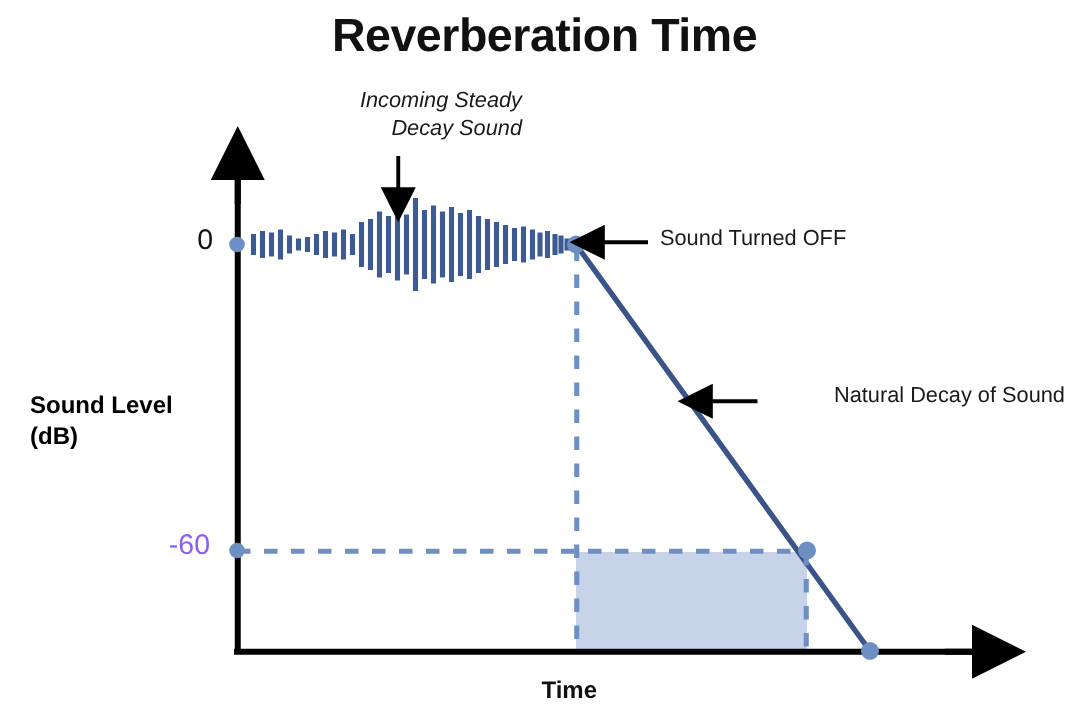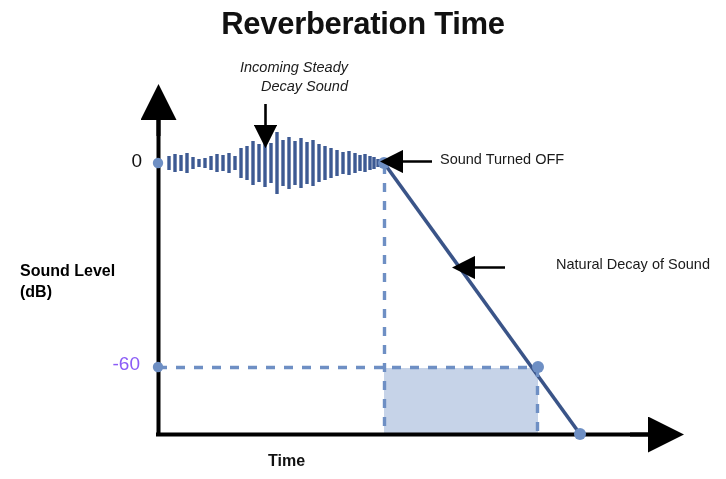--- a/index.html
+++ b/index.html
@@ -20,21 +20,21 @@
   }
   #incoming-label{
     left:188px;top:58px;width:160px;text-align:right;
     font-size:14.5px;color:#1a1a1a;line-height:19px;font-style:italic;
   }
   #ylabel{
     left:20px;top:260px;width:132px;text-align:left;
     font-size:16px;font-weight:bold;color:#000000;line-height:21px;
   }
   #xlabel{
-    left:268px;top:452px;width:130px;text-align:left;
+    left:268px;top:452px;width:130px;text-align:right;
     font-size:16px;font-weight:bold;color:#111111;
   }
   #tick0{
     left:112px;top:150px;width:30px;text-align:right;
     font-size:19px;color:#111111;
   }
   #tick60{
     left:74px;top:353px;width:66px;text-align:right;
     font-size:19px;color:#8b5cf6;
   }

